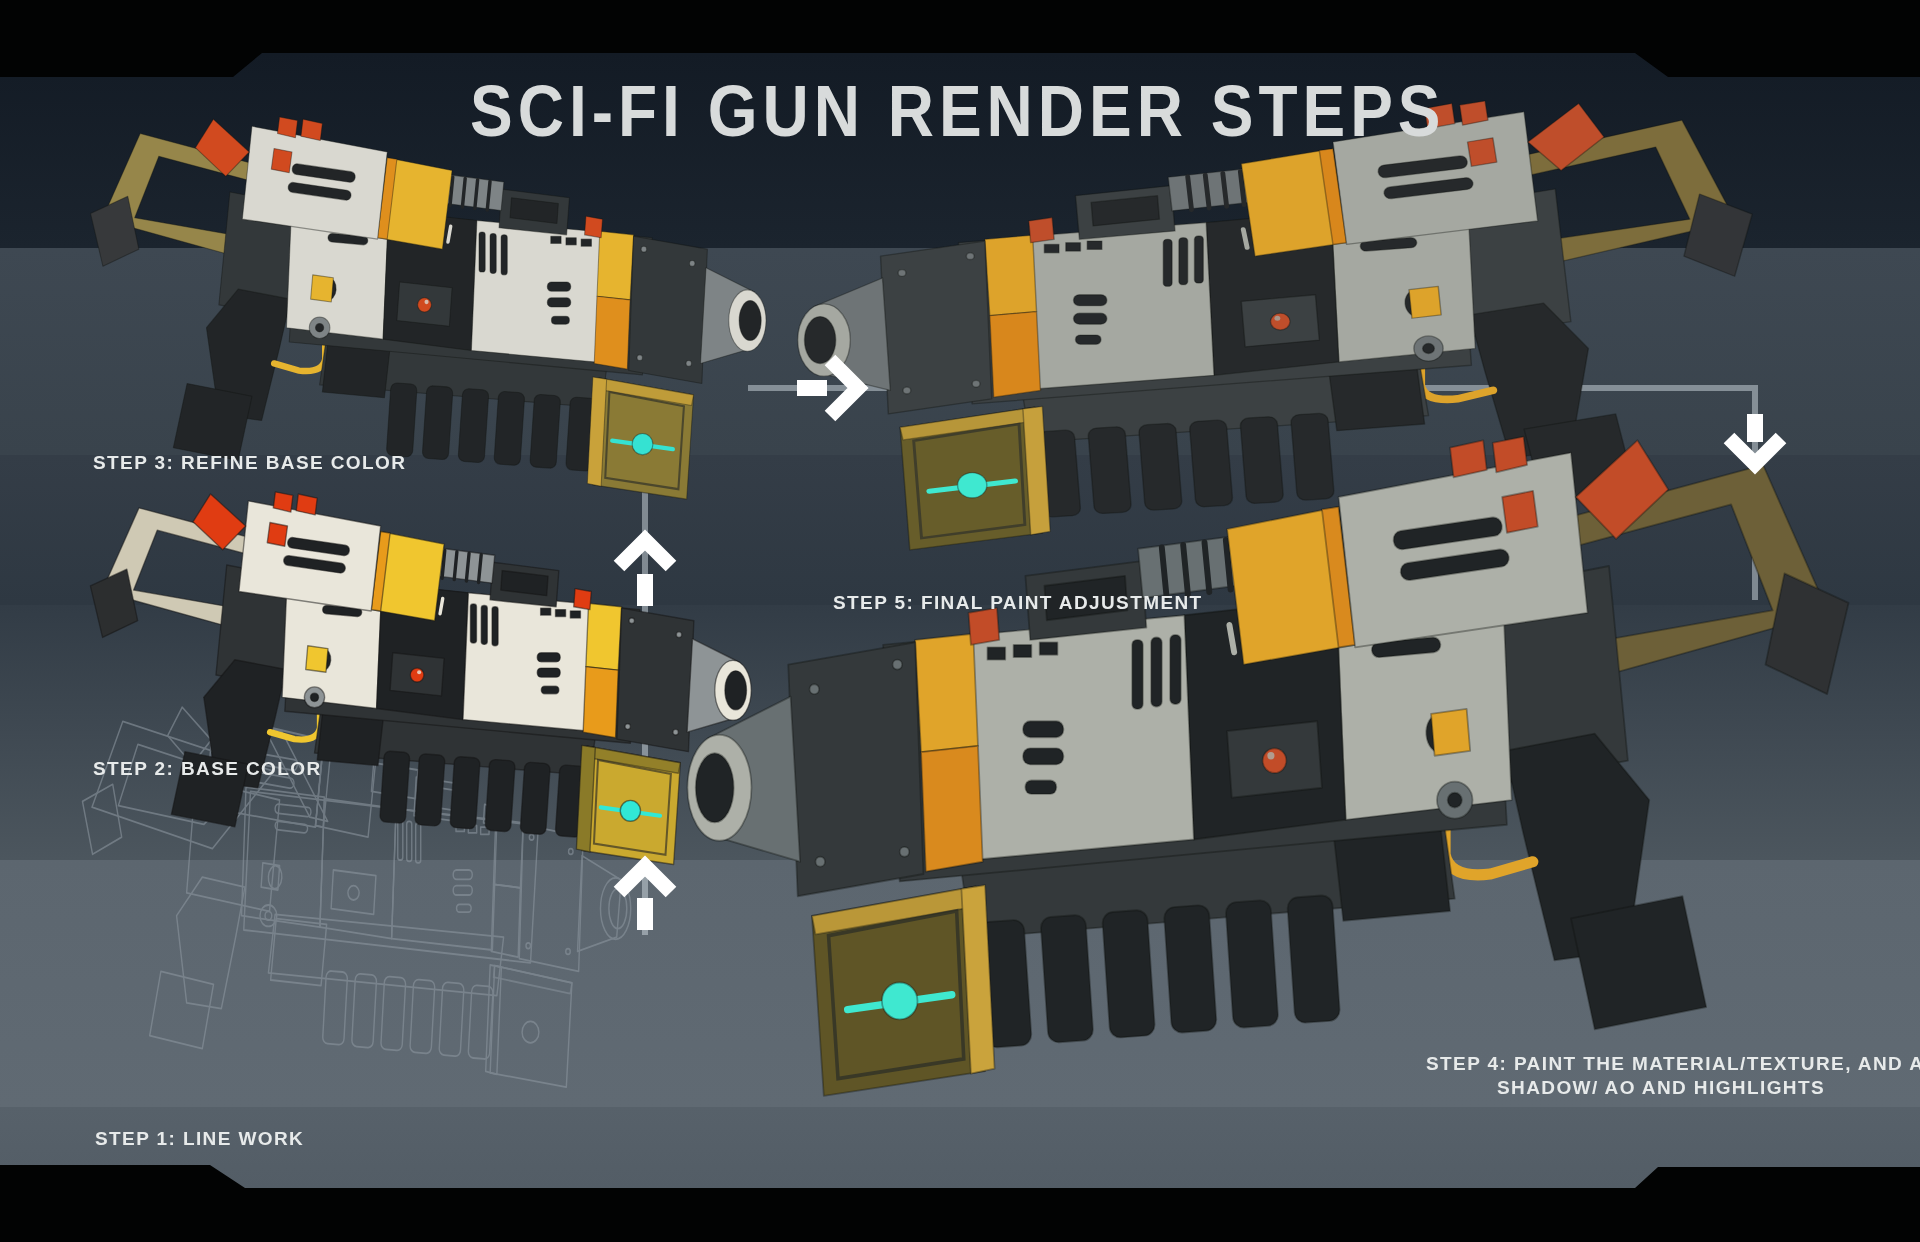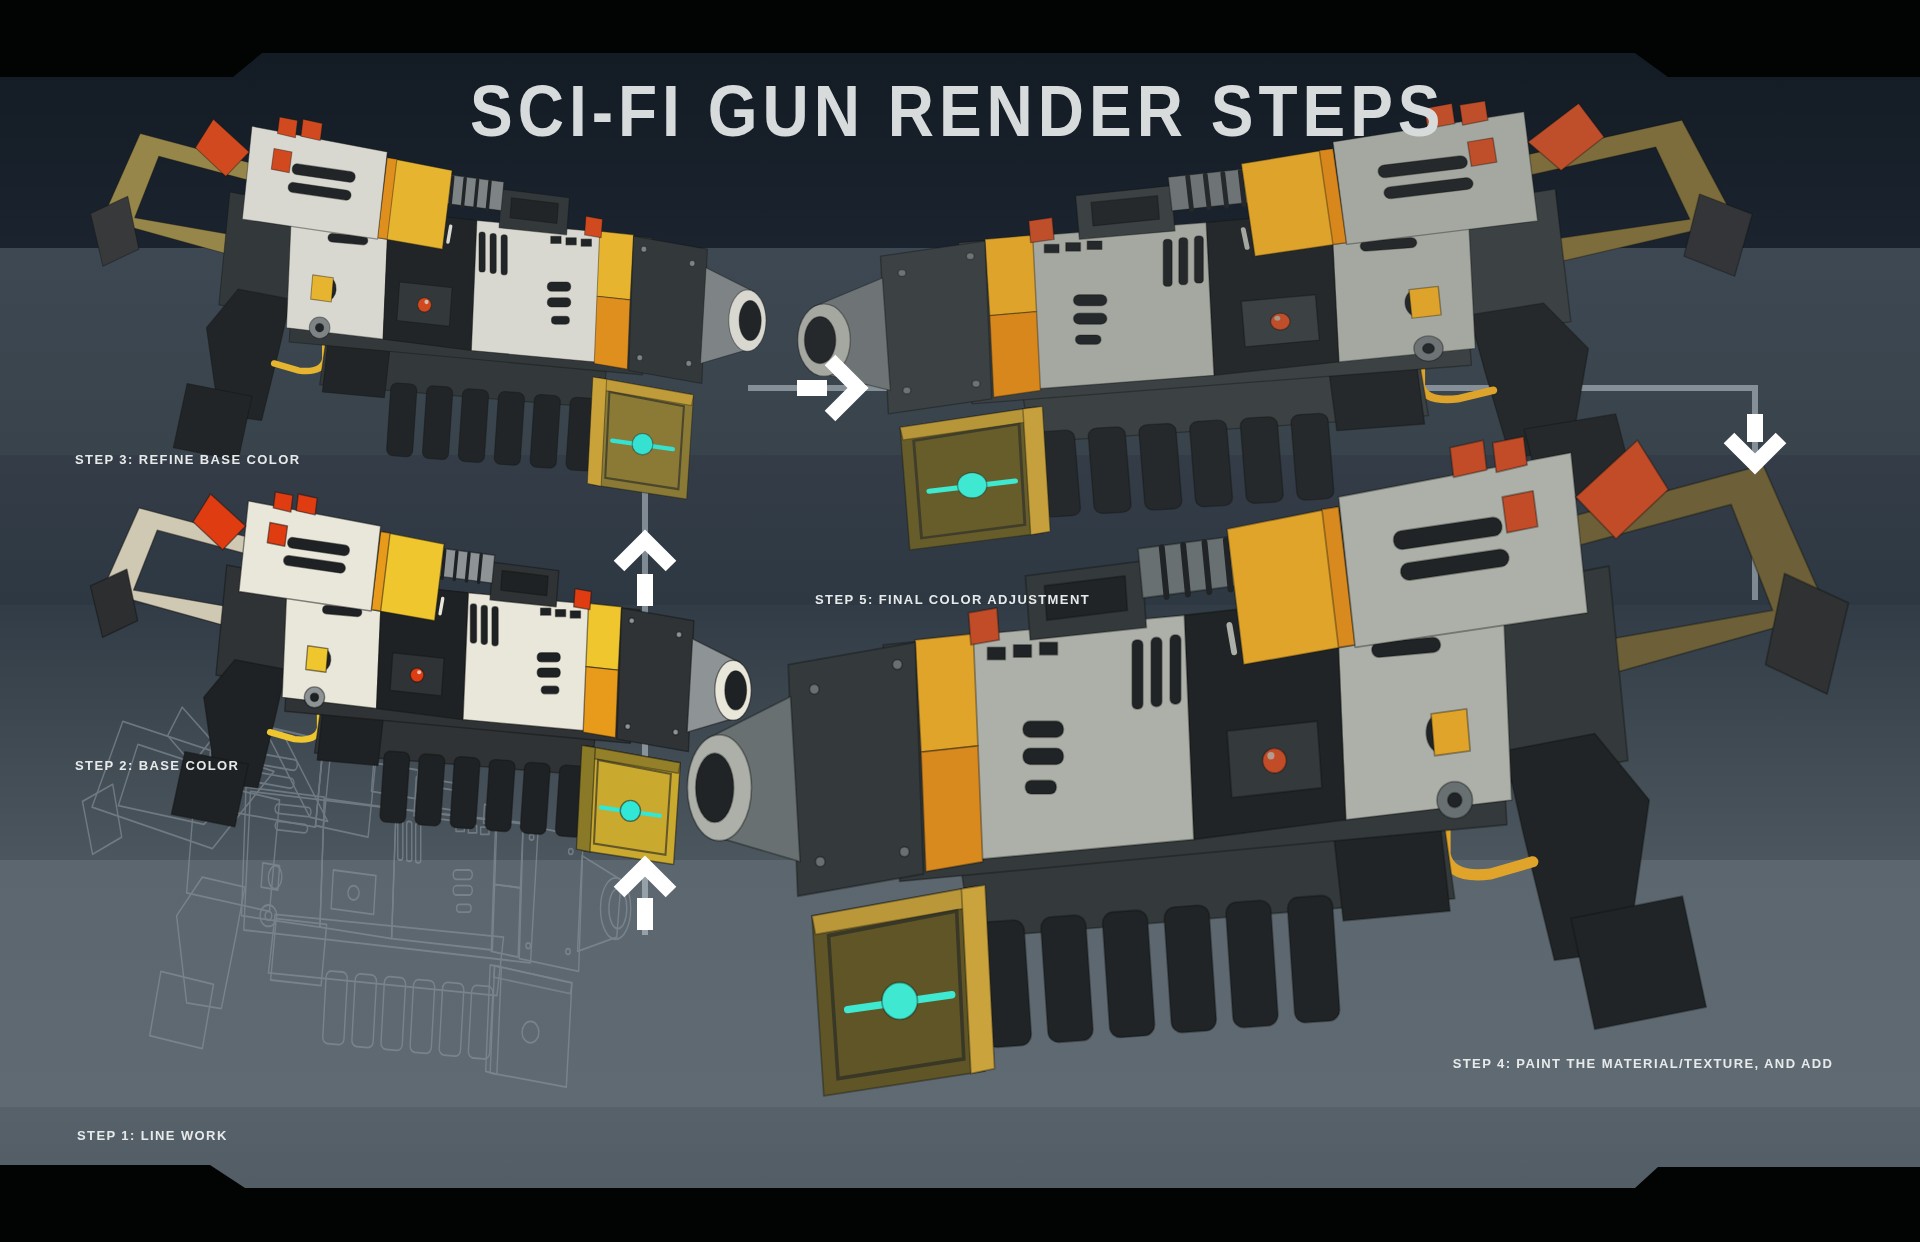--- a/index.html
+++ b/index.html
@@ -8,22 +8,22 @@
   .band{position:absolute;left:0;width:1920px;z-index:1;}
   .lines-layer,.frame-layer{position:absolute;left:0;top:0;width:1920px;height:1242px;pointer-events:none;}
   .lines-layer{z-index:3;}
   .frame-layer{z-index:9;}
   .gun{position:absolute;z-index:5;}
   .gun.mirrored{transform:scaleX(-1);}
   .gun.sketch{opacity:.58;}
   .title{position:absolute;left:470px;top:74px;width:830px;z-index:8;text-align:center;
          font-size:64px;font-weight:800;letter-spacing:5px;color:var(--color-title_text,#d8dbdb);
          transform:scaleY(1.12);white-space:nowrap;}
-  .step-label{position:absolute;z-index:8;font-size:13px;font-weight:800;letter-spacing:1.4px;
-         color:var(--color-label_text,#e7eaea);white-space:nowrap;}
+  .step-label{position:absolute;z-index:8;font-size:19px;font-weight:800;letter-spacing:1.4px;
+         color:var(--color-label_text,#e7eaea);white-space:nowrap;margin-left:18px;}
   .step-label.two-line{text-align:center;line-height:24px;}
   
   .gp{stroke:var(--line,none);stroke-width:var(--lineW,0);stroke-linejoin:round;stroke-linecap:round;}
   .p-dark{fill:var(--dark,none)} .p-dark2{fill:var(--dark2,none)}
   .p-metal{fill:var(--metal,none)} .p-metalMid{fill:var(--metalMid,none)}
   .p-yellow{fill:var(--yellow,none)} .p-orange{fill:var(--orange,none)}
   .p-red{fill:var(--red,none)} .p-teal{fill:var(--teal,none)}
   .p-olive{fill:var(--olive,none)} .p-oliveDark{fill:var(--oliveDark,none)}
   .p-box{fill:var(--box,none)} .p-boxEdge{fill:var(--boxEdge,none)}
   .p-stripe{fill:var(--stripe,none)}
@@ -158,23 +158,24 @@
     <use href="#gun-shape"></use>
   </svg>
   <svg class="gun" style="left: 672px; top: 428px; width: 1186px; height: 690px; --dark: #34393b; --dark2: #202426; --metal: #adb0a8; --metalMid: #687072; --yellow: #e0a42a; --orange: #d98a1e; --red: #c24c28; --teal: #3fe8d0; --olive: #6d6038; --oliveDark: #2f3133; --box: #5f5526; --boxEdge: #caa33c; --stripe: transparent; --line: rgba(14,16,14,0.35); --lineW: 1.5px;" viewBox="0 0 1000 560" preserveAspectRatio="none">
     <use href="#gun-shape"></use>
   </svg>
 
   <div class="title">SCI-FI GUN RENDER STEPS</div>
   <div class="step-label" style="left:75px;top:452px;">STEP 3: REFINE BASE COLOR</div>
   <div class="step-label" style="left:75px;top:758px;">STEP 2: BASE COLOR</div>
   <div class="step-label" style="left:77px;top:1128px;">STEP 1: LINE WORK</div>
-  <div class="step-label" style="left:815px;top:592px;">STEP 5: FINAL COLOR ADJUSTMENT</div>
+  <div class="step-label" style="left:815px;top:592px;">STEP 5: FINAL PAINT ADJUSTMENT</div>
   <div class="step-label two-line" style="left:1408px;top:1052px;width:470px;">
     <div>STEP 4: PAINT THE MATERIAL/TEXTURE, AND ADD</div>
+    <div>SHADOW/ AO AND HIGHLIGHTS</div>
   </div>
 
   <svg class="frame-layer" viewBox="0 0 1920 1242">
     <path class="frame-poly" d="M0,0 L1920,0 L1920,77 L1668,77 L1635,53 L262,53 L233,77 L0,77 Z"></path>
     <path class="frame-poly" d="M0,1242 L1920,1242 L1920,1167 L1658,1167 L1635,1188 L245,1188 L210,1165 L0,1165 Z"></path>
     <g>
       <rect class="glyph-stem" x="797" y="380" width="30" height="16"></rect>
       <path class="glyph" d="M830,360 L858,388 L830,416"></path>
     </g>
     <g>

